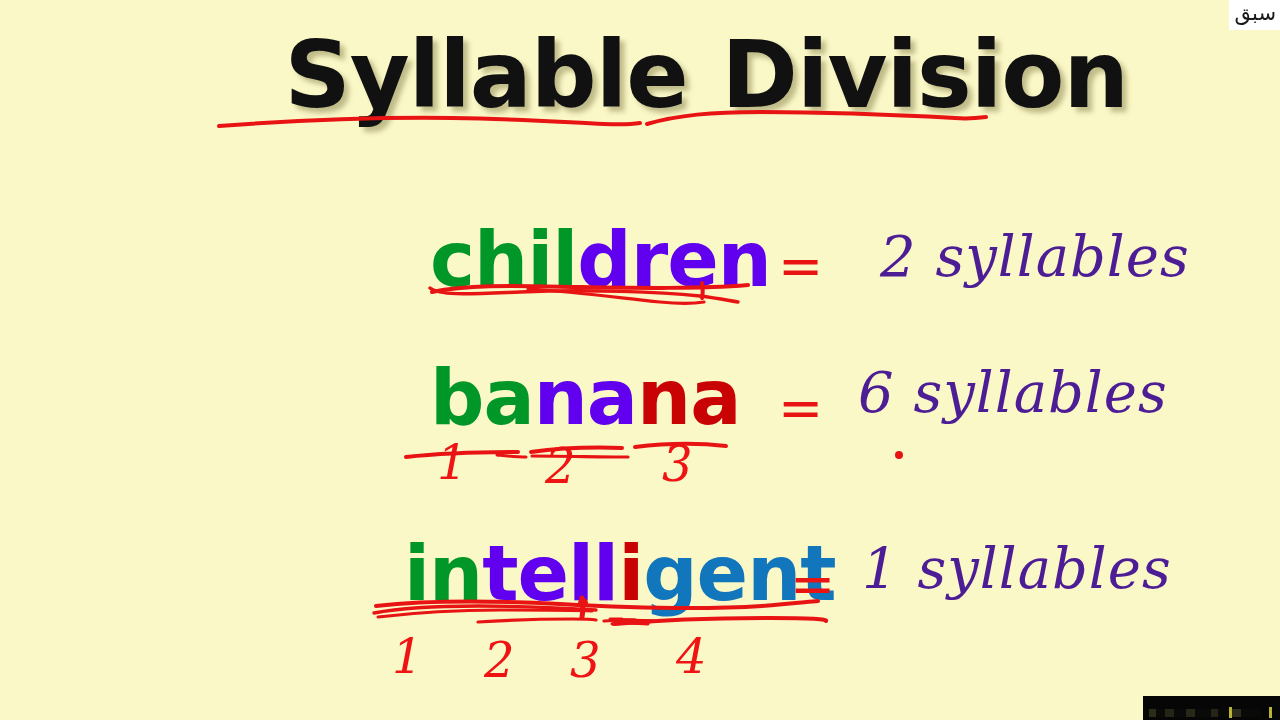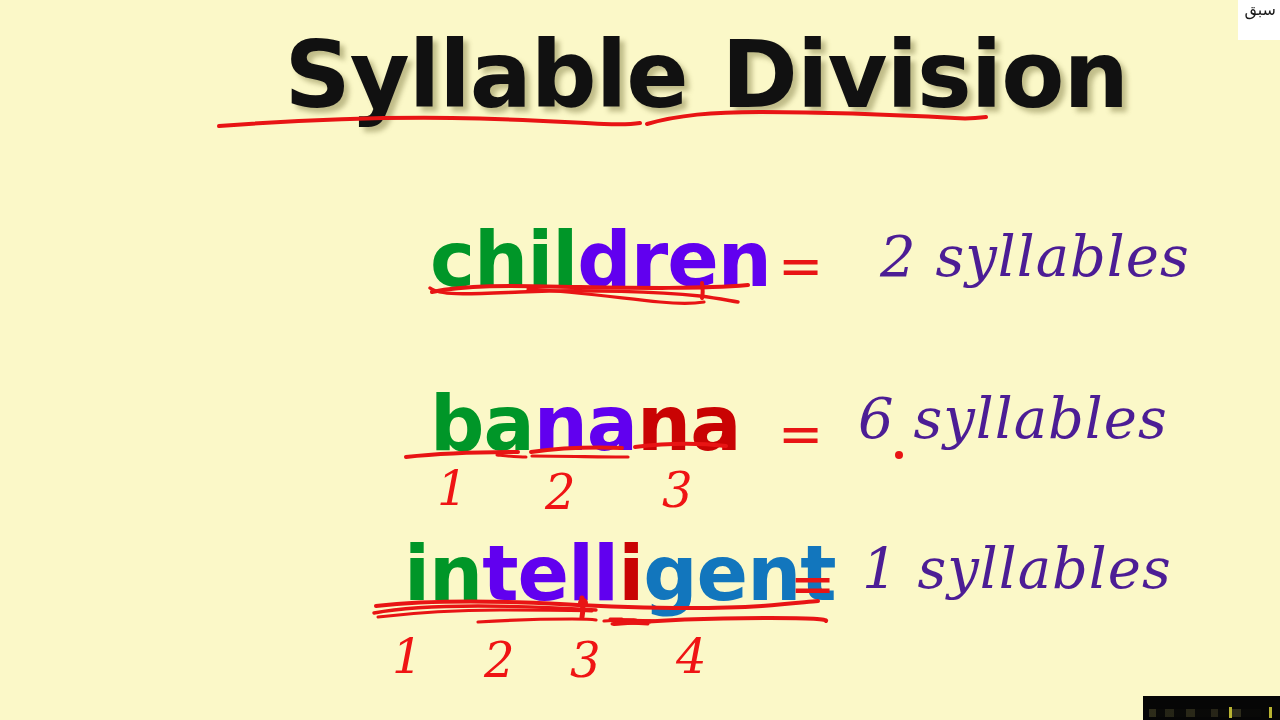--- a/index.html
+++ b/index.html
@@ -96,23 +96,23 @@
     height: 720px;
     pointer-events: none;
   }
 
   
   #watermark {
     position: absolute;
     right: 0;
     top: 0;
     background: #ffffff;
-    padding: 1px 4px 21px 6px;
-    font-family: "DejaVu Sans", sans-serif;
-    font-size: 16px;
+    padding: 1px 4px 5px 6px;
+    font-family: "DejaVu Sans", sans-serif;
+    font-size: 21px;
     color: #1a1a1a;
     direction: rtl;
     line-height: 1.15;
   }
 
   
   #bottom-strip {
     position: absolute;
     right: 0;
     bottom: 0;
@@ -151,21 +151,21 @@
   </div>
 
   <div class="row" style="top:212px;">
     <div class="word-big" style="left:430px; top:10px;">
       <span class="g">chil</span><span class="p">dren</span>
     </div>
     <div class="eq" style="left:778px; top:22px;">=</div>
     <div class="answer" style="left:880px; top:12px;">2 syllables</div>
   </div>
 
-  <div class="row" style="top:378px;text-align:center;">
+  <div class="row" style="top:352px;text-align:center;">
     <div class="word-big" style="left:430px; top:8px;">
       <span class="g">ba</span><span class="p">na</span><span class="r">na</span>
     </div>
     <div class="eq" style="left:778px; top:24px;">=</div>
     <div class="answer" style="left:858px; top:8px;">6 syllables</div>
 
     <div class="numeral" style="left:437px; top:86px;">1</div>
     <div class="numeral" style="left:545px; top:90px;">2</div>
     <div class="numeral" style="left:662px; top:88px;">3</div>
   </div>

